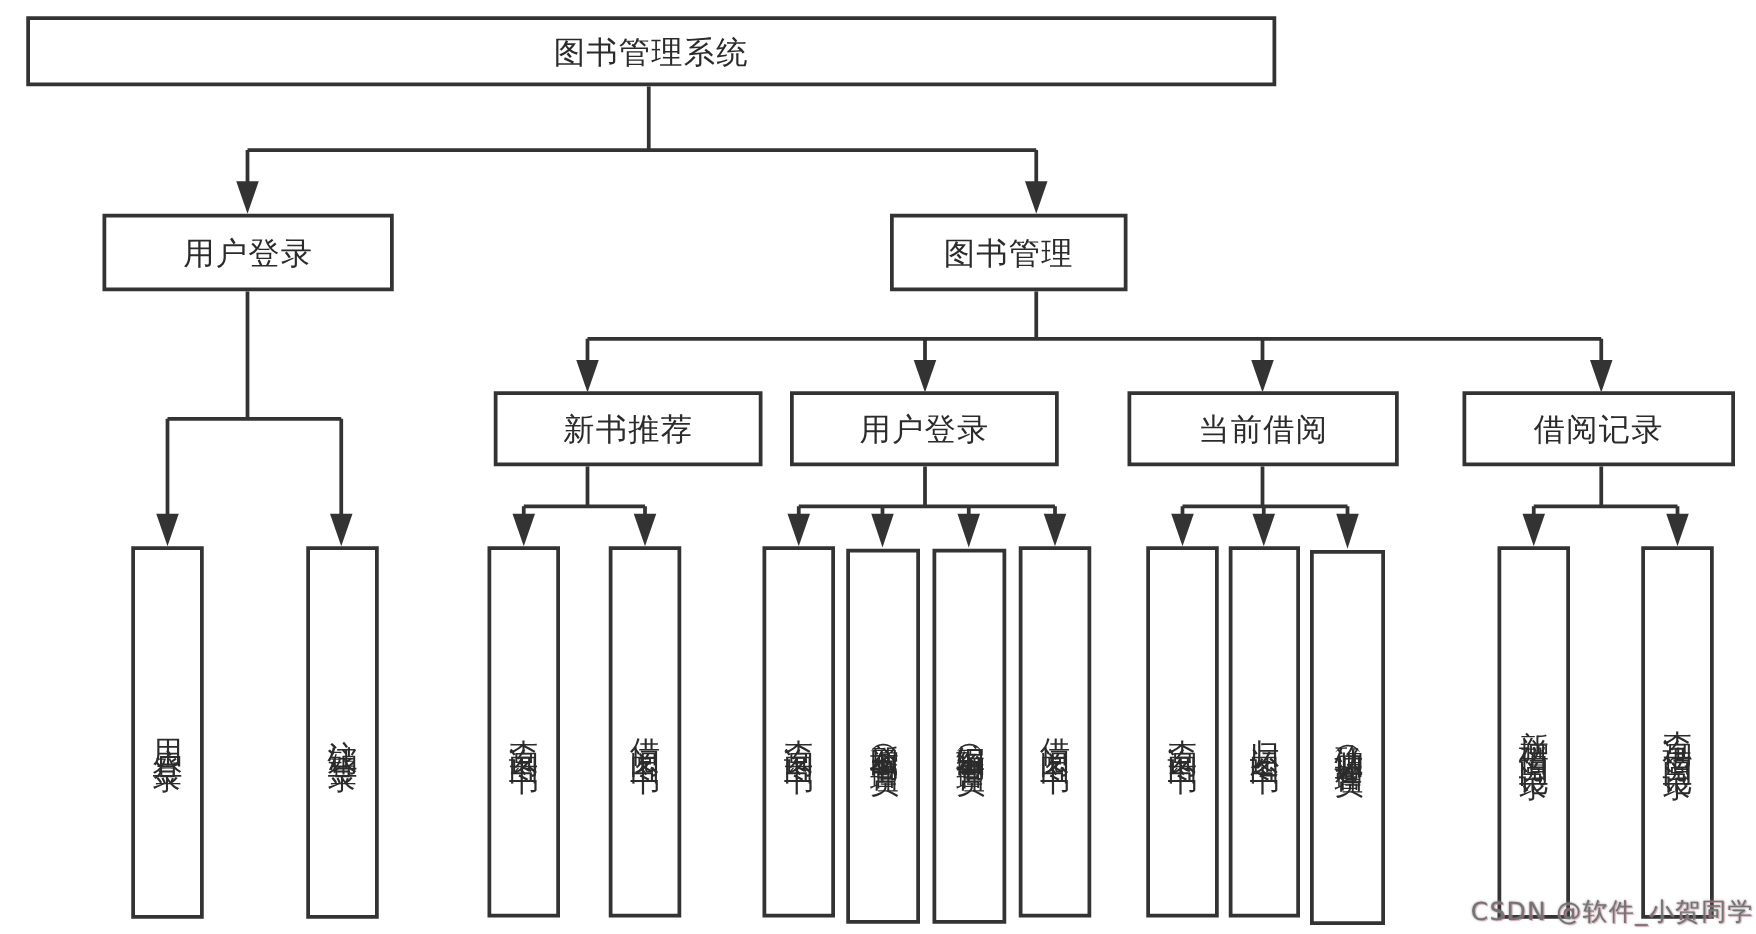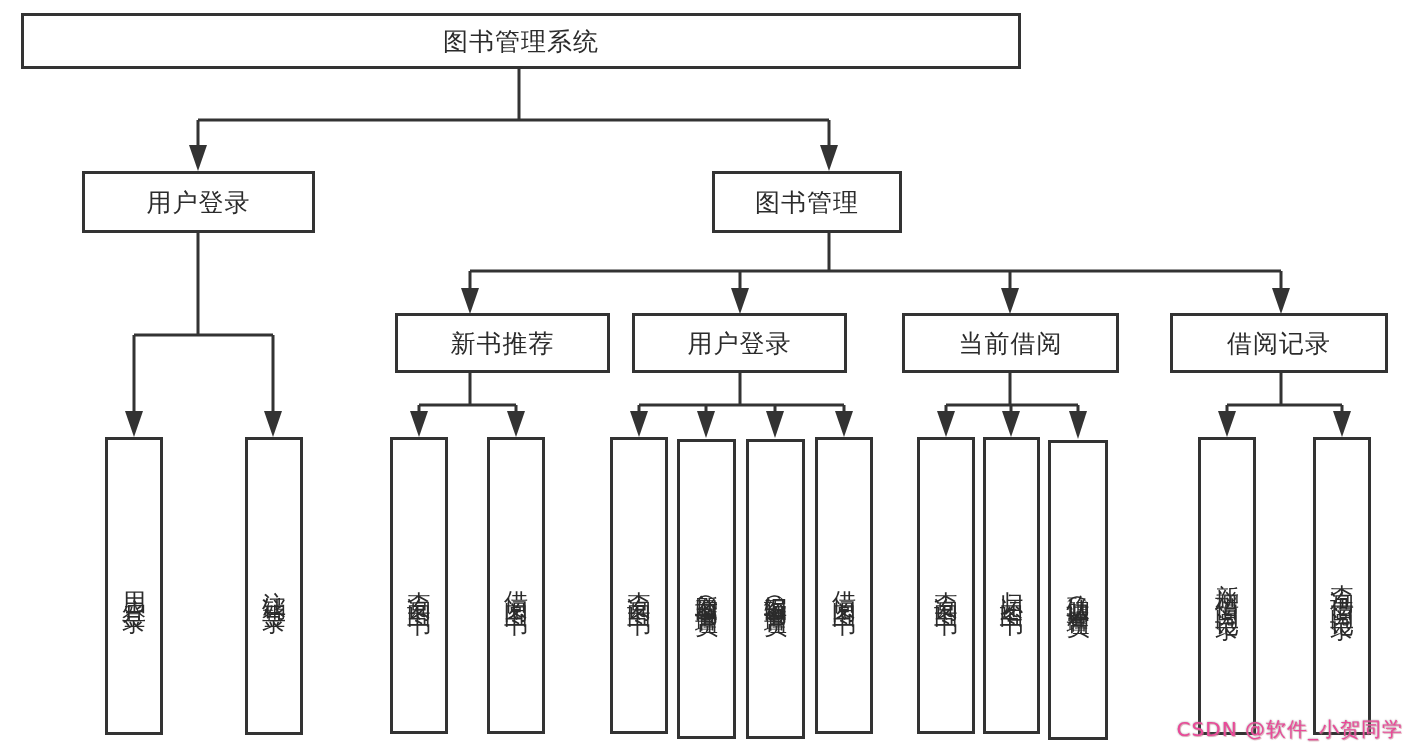--- a/index.html
+++ b/index.html
@@ -38,21 +38,21 @@
     color: #2b2b2b;
   }
   .vtext.tight { letter-spacing: 3px; font-size: 23px; }
   .watermark {
     position: absolute;
     right: 2px;
     bottom: 4px;
     z-index: 3;
     font-size: 20px;
     letter-spacing: 1px;
-    color: #ec4899;
+    color: #737373;
     text-shadow: 0 0 2px #8d8d8d, 1px 1px 0 rgba(231, 109, 137, 0.45);
     white-space: nowrap;
   }
 </style>
 </head>
 <body>
 
 <div class="canvas">
 
   <svg class="wires" viewBox="0 0 1405 747">

